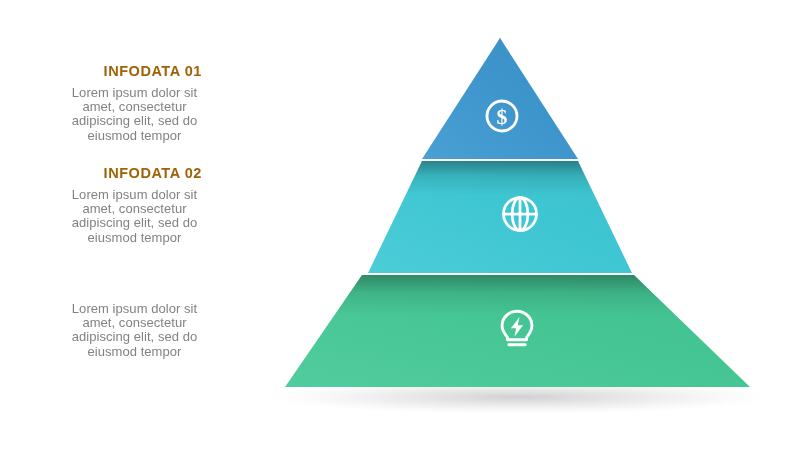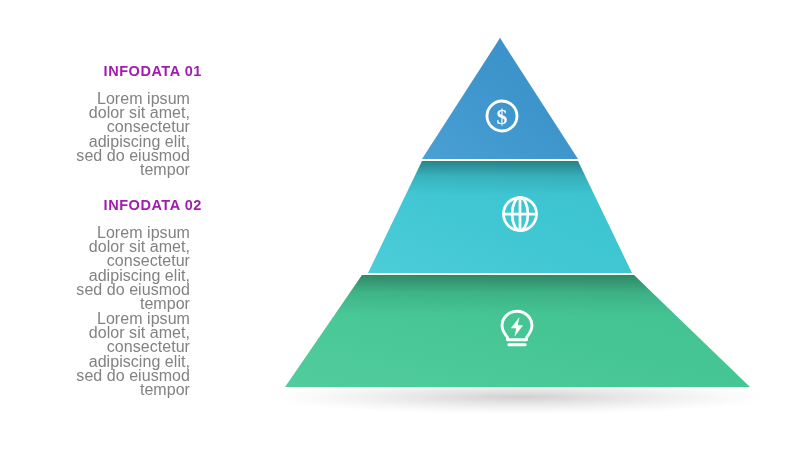--- a/index.html
+++ b/index.html
@@ -24,39 +24,39 @@
   
   .info-block {
     position: absolute;
     width: 160px;
     left: 42px;
     text-align: right;
   }
   .info-block .heading {
     font-size: 14.5px;
     font-weight: bold;
-    color: #a21caf;
+    color: #a16207;
     letter-spacing: 0.55px;
     line-height: 18px;
     margin: 0 0 6px 0;
     white-space: nowrap;
   }
   .info-block .body {
-    font-size: 16px;
+    font-size: 13px;
     color: #828282;
     line-height: 14.2px;
     letter-spacing: 0.05px;
-    margin: 12px;
+    margin: 2px;
     width: 131px;
     margin-left: auto;
-    text-align: right;
+    text-align: center;
   }
 
   #block-1 { top: 62px; }
-  #block-2 { top: 196px; }
+  #block-2 { top: 164px; }
   #block-3 { top: 300px; }
 
   
   #pyramid {
     position: absolute;
     left: 0;
     top: 0;
     width: 800px;
     height: 450px;
     pointer-events: none;

